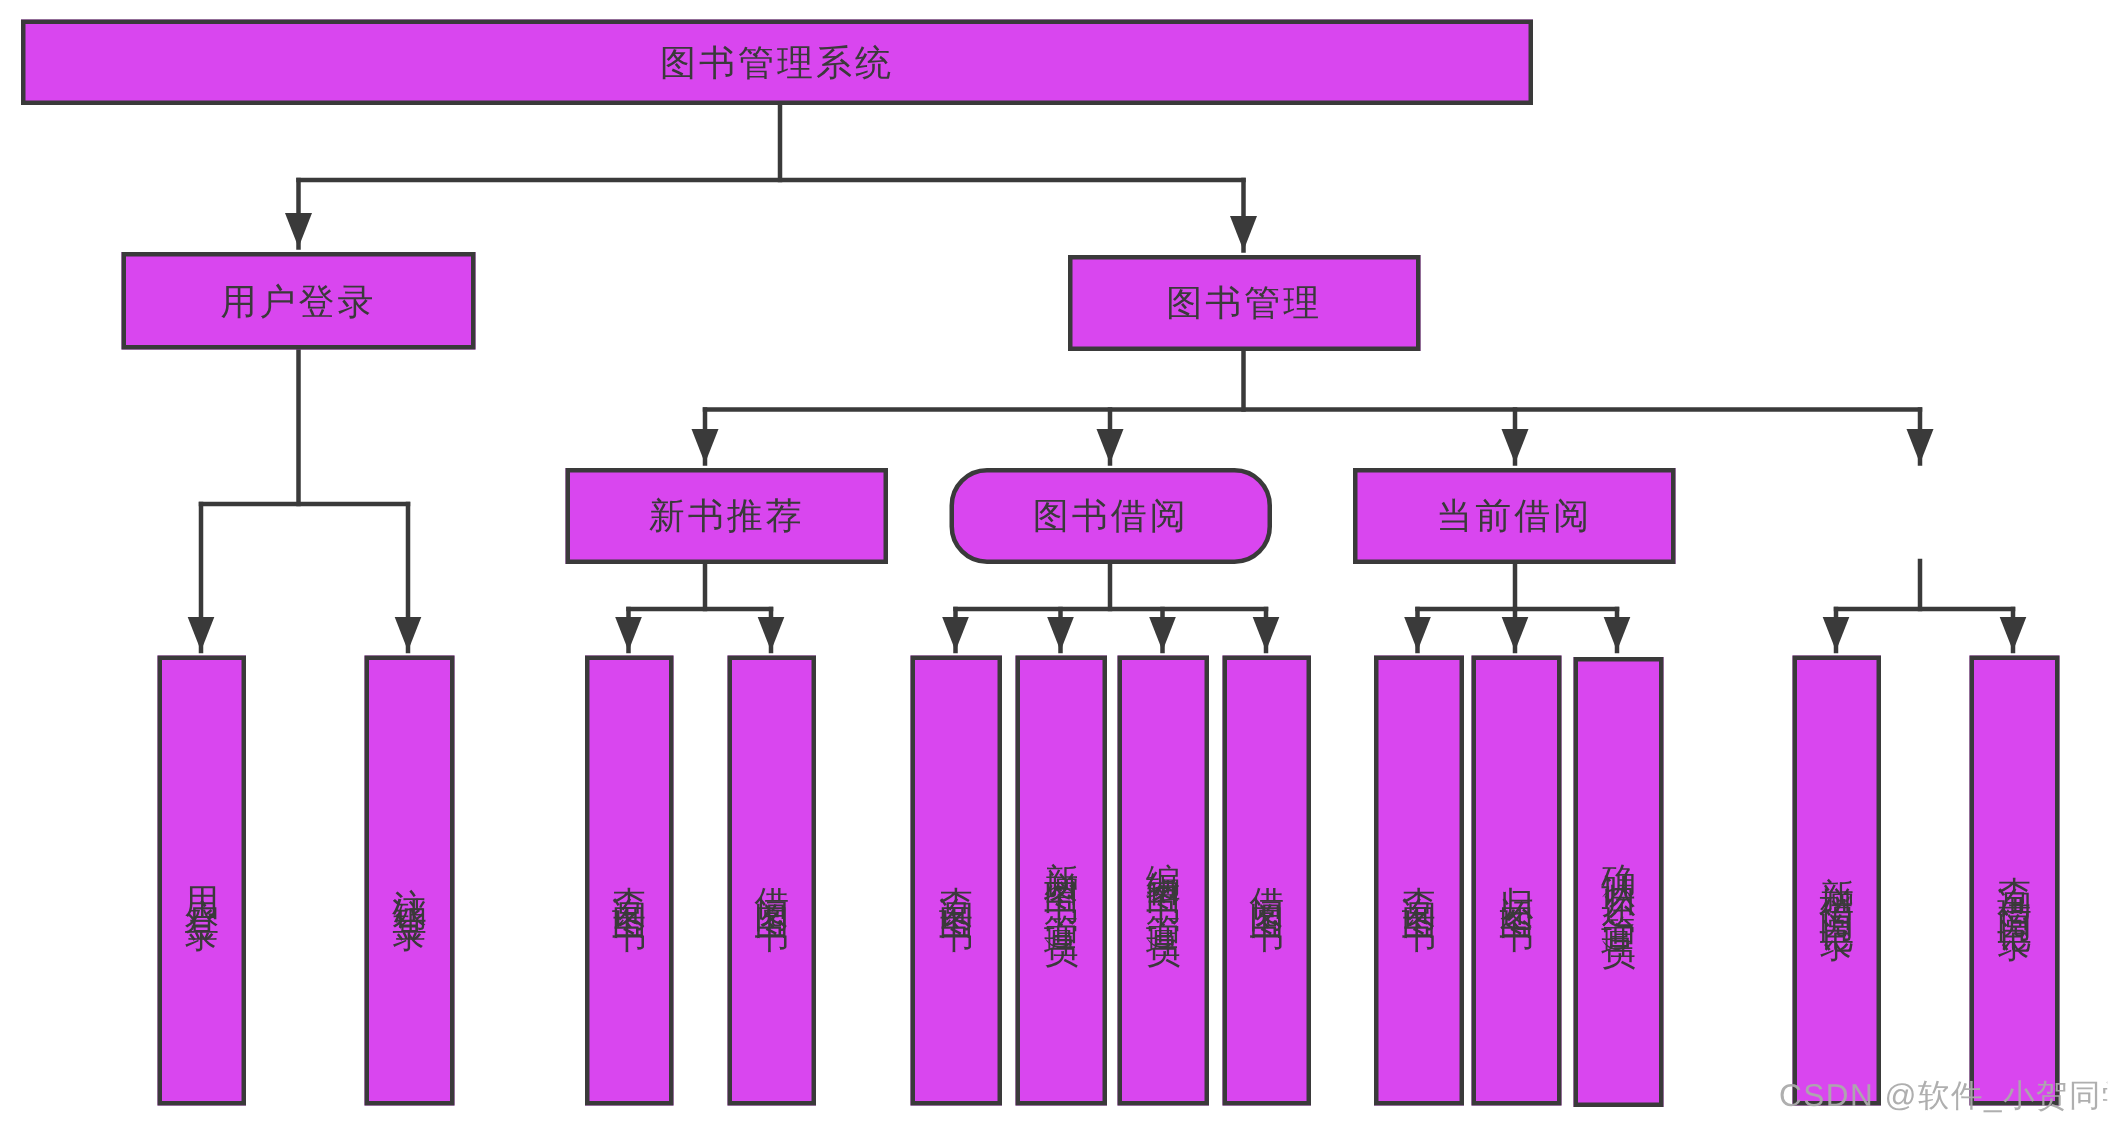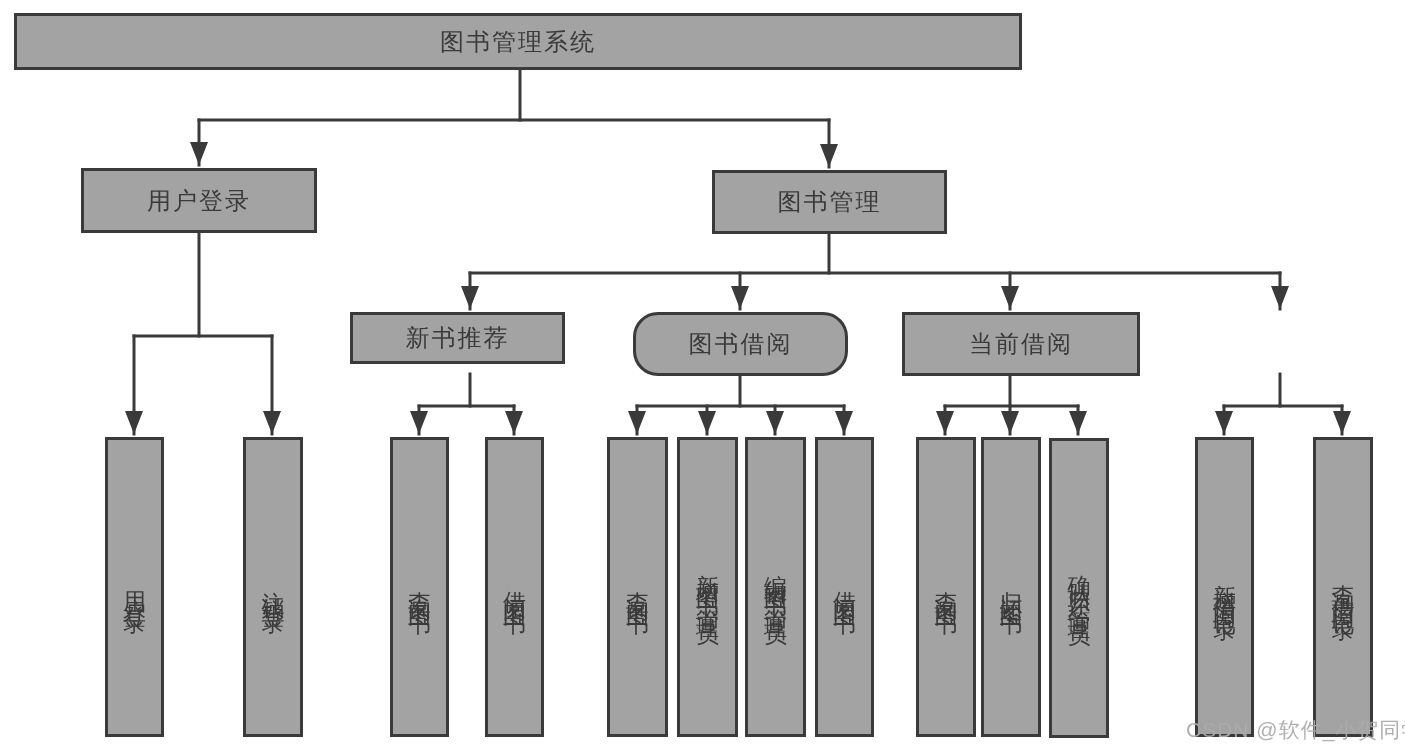--- a/index.html
+++ b/index.html
@@ -26,21 +26,21 @@
     stroke: #3a3a3a;
     stroke-width: 3;
     stroke-linecap: square;
   }
   .wires marker path {
     fill: #3a3a3a;
   }
   .box {
     position: absolute;
     box-sizing: border-box;
-    background: #a3a3a3;
+    background: #d946ef;
     border: 3px solid #3a3a3a;
     display: flex;
     align-items: center;
     justify-content: center;
   }
   .hlabel {
     font-size: 24px;
     letter-spacing: 2px;
     white-space: nowrap;
   }
@@ -136,29 +136,29 @@
   </div>
 
   <div class="box" style="left:81px; top:168px; width:236px; height:65px;">
     <span class="hlabel">用户登录</span>
   </div>
 
   <div class="box" style="left:712px; top:170px; width:235px; height:64px;">
     <span class="hlabel">图书管理</span>
   </div>
 
-  <div class="box" style="left:350px; top:312px; width:215px; height:52px;justify-content:center;">
+  <div class="box" style="left:377px; top:312px; width:215px; height:64px;justify-content:center;">
     <span class="hlabel">新书推荐</span>
   </div>
 
   <div class="box" style="left:633px; top:312px; width:215px; height:64px;border-radius:25px;">
     <span class="hlabel">图书借阅</span>
   </div>
 
-  <div class="box" style="left:902px; top:312px; width:238px; height:64px;">
+  <div class="box" style="left:902px; top:312px; width:215px; height:64px;">
     <span class="hlabel">当前借阅</span>
   </div>
 
 
   <div class="box" style="left:105px; top:437px; width:59px; height:300px;">
     <span class="vlabel">用户登录</span>
   </div>
 
   <div class="box" style="left:243px; top:437px; width:60px; height:300px;">
     <span class="vlabel">注销登录</span>

